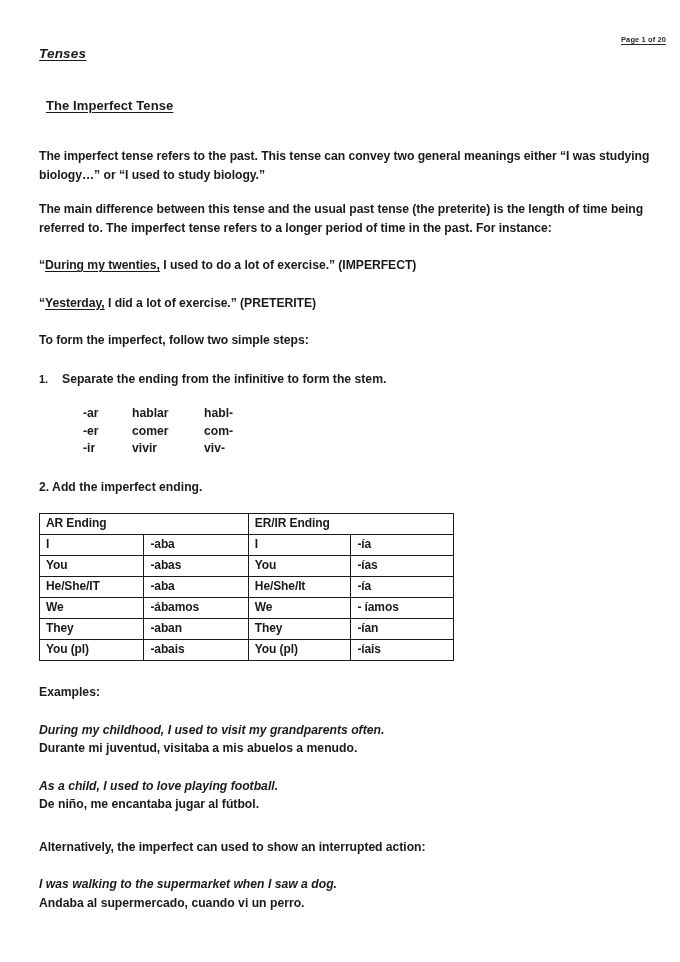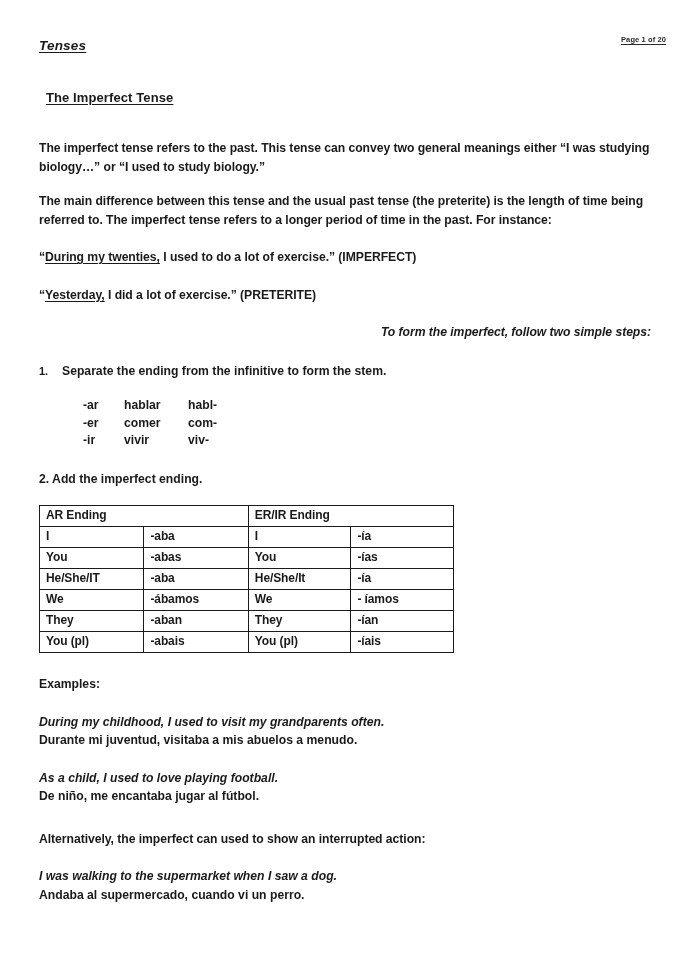--- a/index.html
+++ b/index.html
@@ -32,21 +32,21 @@
     text-decoration: underline;
     text-underline-offset: 1.5px;
     color: #2b2b2b;
     margin-top: 32px;
   }
 
   
   .content {
     position: absolute;
     left: 39px;
-    top: 38px;
+    top: 46px;
     width: 612px;
   }
 
   .doc-title {
     font-size: 13.5px;
     font-weight: 700;
     font-style: italic;
     text-decoration: underline;
     text-underline-offset: 2px;
     margin: 0;
@@ -67,22 +67,20 @@
 
   p, .line {
     margin: 0;
     font-size: 12.2px;
     font-weight: 600;
     line-height: 18.5px;
     letter-spacing: -.05px;
   }
 
   .ital {
-    font-style: italic;
-    text-align: right;
   }
 
   u.inline-u {
     text-decoration: underline;
     text-underline-offset: 1.5px;
     margin-top: 9px;
   }
 
   
   .sp-title   { height: 29px; }
@@ -115,21 +113,21 @@
     line-height: 18.5px;
   }
 
   
   .stems {
     margin-left: 44px;
     font-size: 12.2px;
     font-weight: 600;
     line-height: 17.5px;
   }
-  .stems .srow { display: flex; }
+  .stems .srow { display: flex; gap: 8px; }
   .stems .c1 { width: 41px; flex: 0 0 41px; }
   .stems .c2 { width: 64px; flex: 0 0 64px; }
   .stems .c3 { width: 60px; flex: 0 0 60px; }
 
   
   table.conj {
     border-collapse: collapse;
     table-layout: fixed;
     width: 415px;
     margin: 0;

